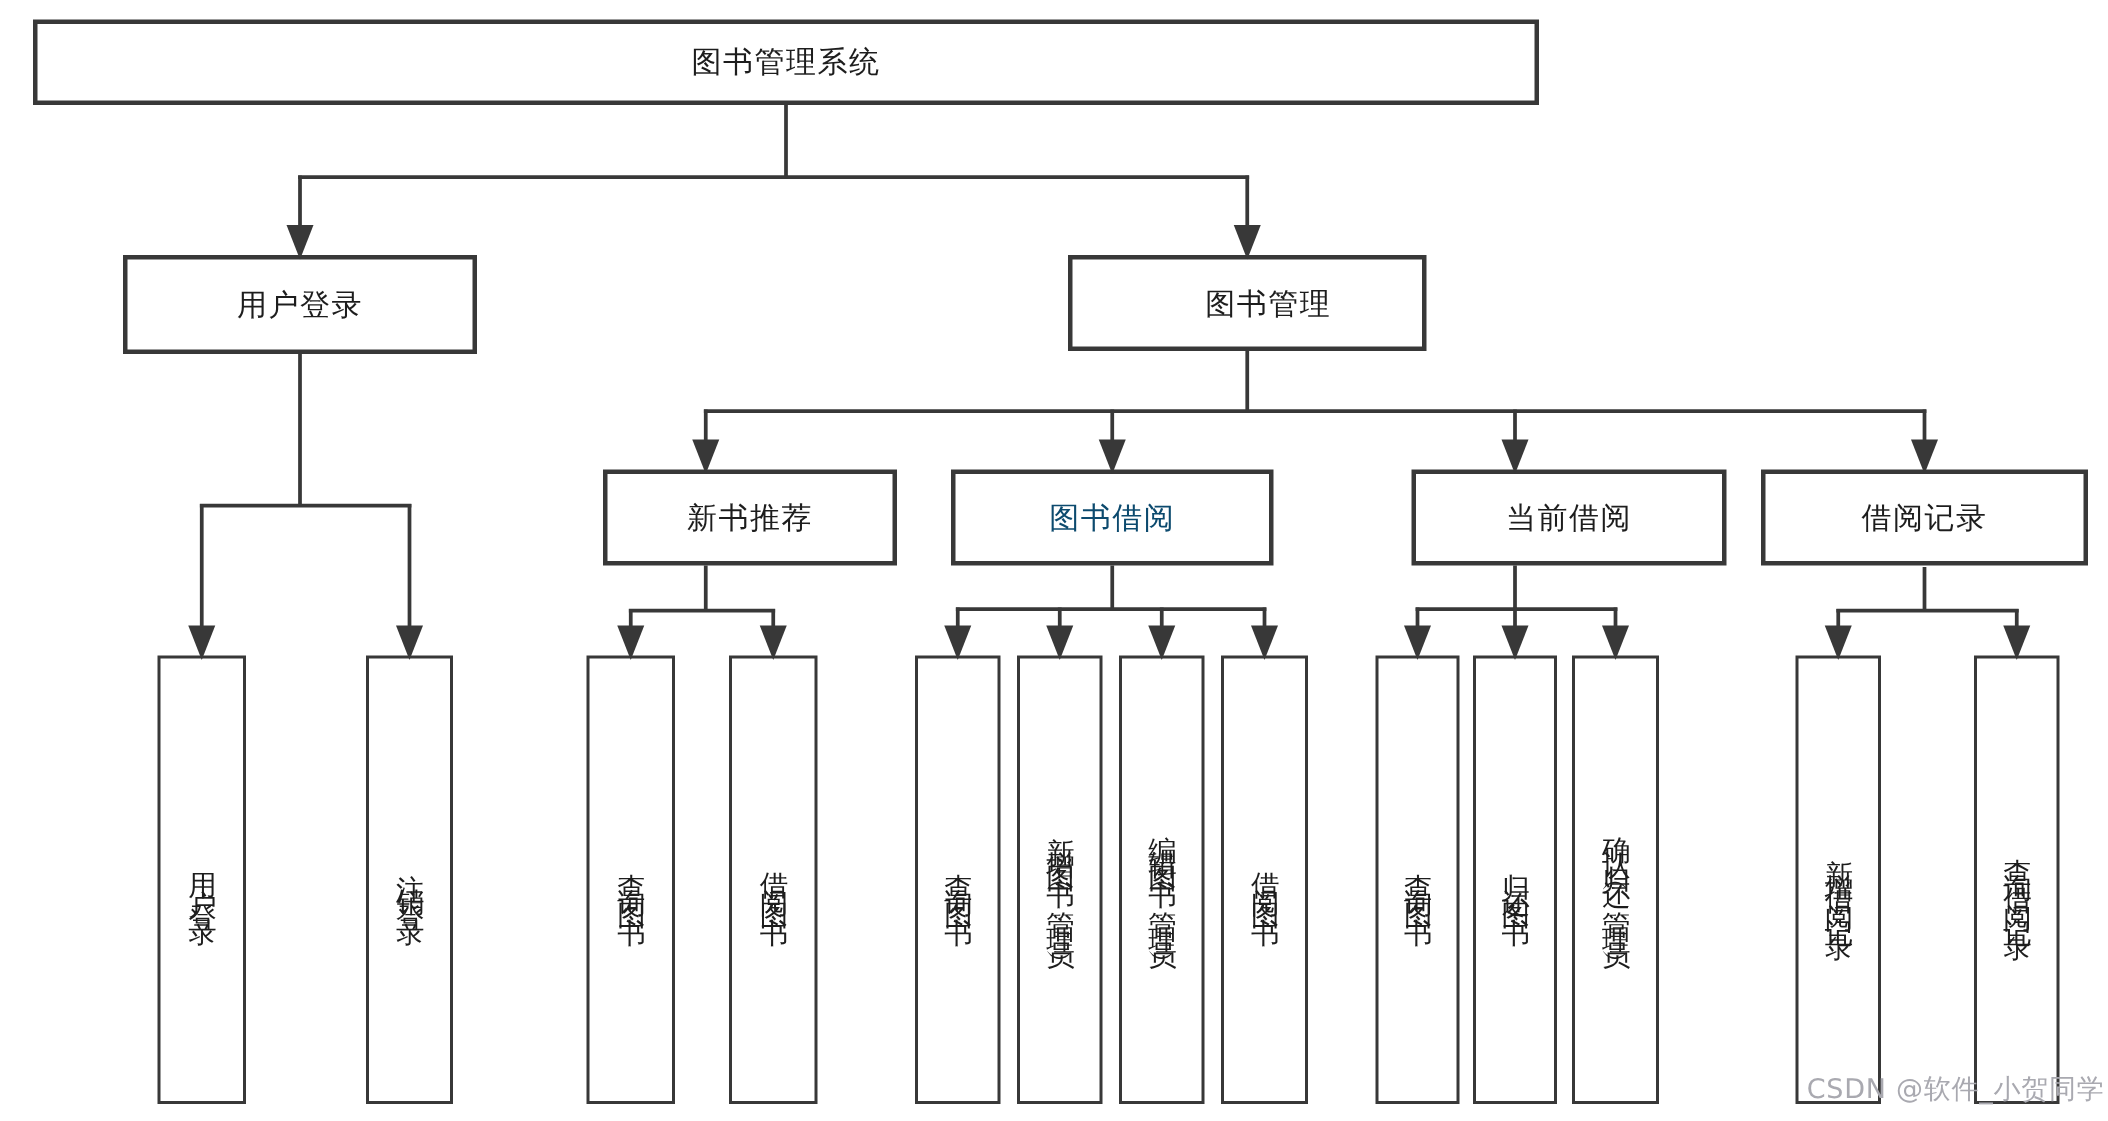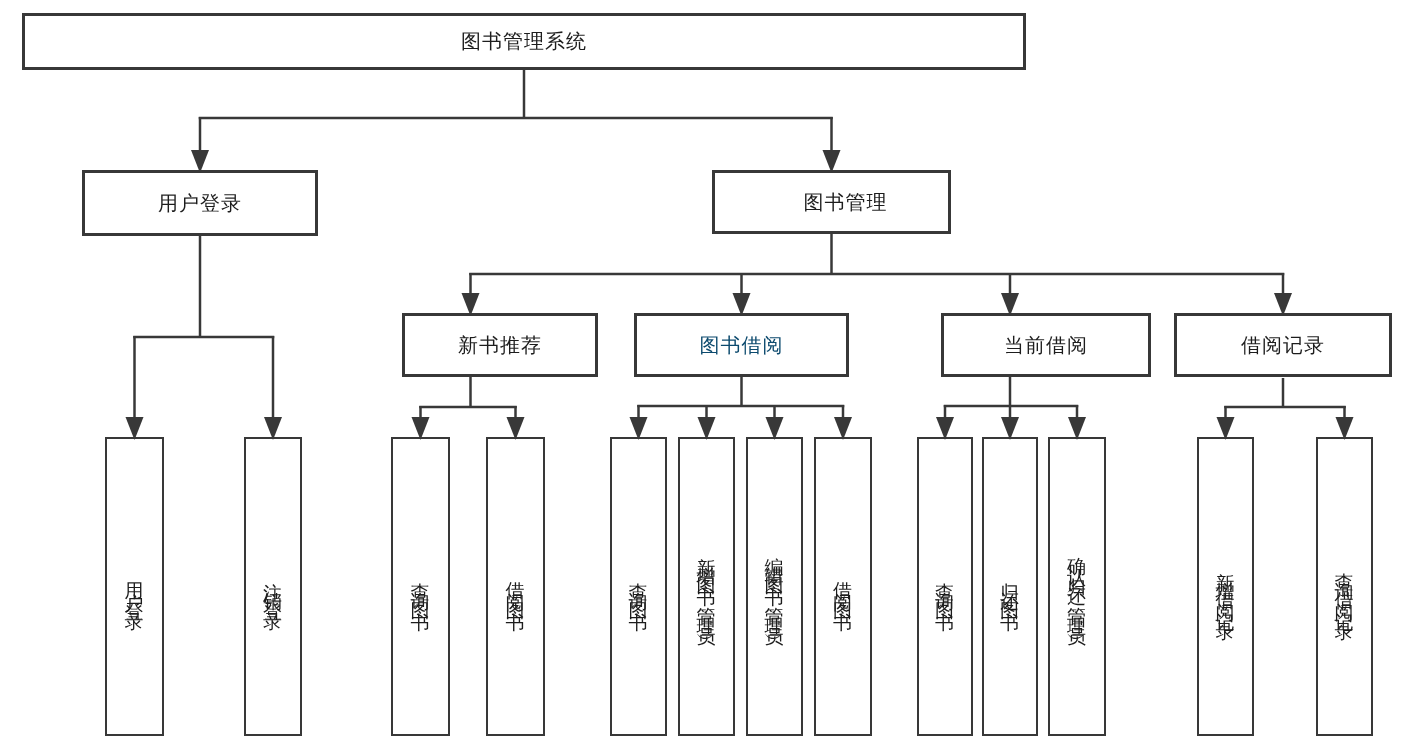--- a/index.html
+++ b/index.html
@@ -141,13 +141,14 @@
       <polygon points="1001,417 1019,417 1010,440" fill="#383838"></polygon>
       <line x1="1077" y1="405" x2="1077" y2="421" stroke="#383838" stroke-width="2.5"></line>
       <polygon points="1068,417 1086,417 1077,440" fill="#383838"></polygon>
       <line x1="1283" y1="378" x2="1283" y2="407" stroke="#383838" stroke-width="2.5"></line>
       <line x1="1224.25" y1="407" x2="1345.75" y2="407" stroke="#383838" stroke-width="2.5"></line>
       <line x1="1225.5" y1="406" x2="1225.5" y2="421" stroke="#383838" stroke-width="2.5"></line>
       <polygon points="1216.5,417 1234.5,417 1225.5,440" fill="#383838"></polygon>
       <line x1="1344.5" y1="406" x2="1344.5" y2="421" stroke="#383838" stroke-width="2.5"></line>
       <polygon points="1335.5,417 1353.5,417 1344.5,440" fill="#383838"></polygon>
     </svg>
+  <div class="watermark">CSDN @软件_小贺同学</div>
 </div>
 
 </body></html>

